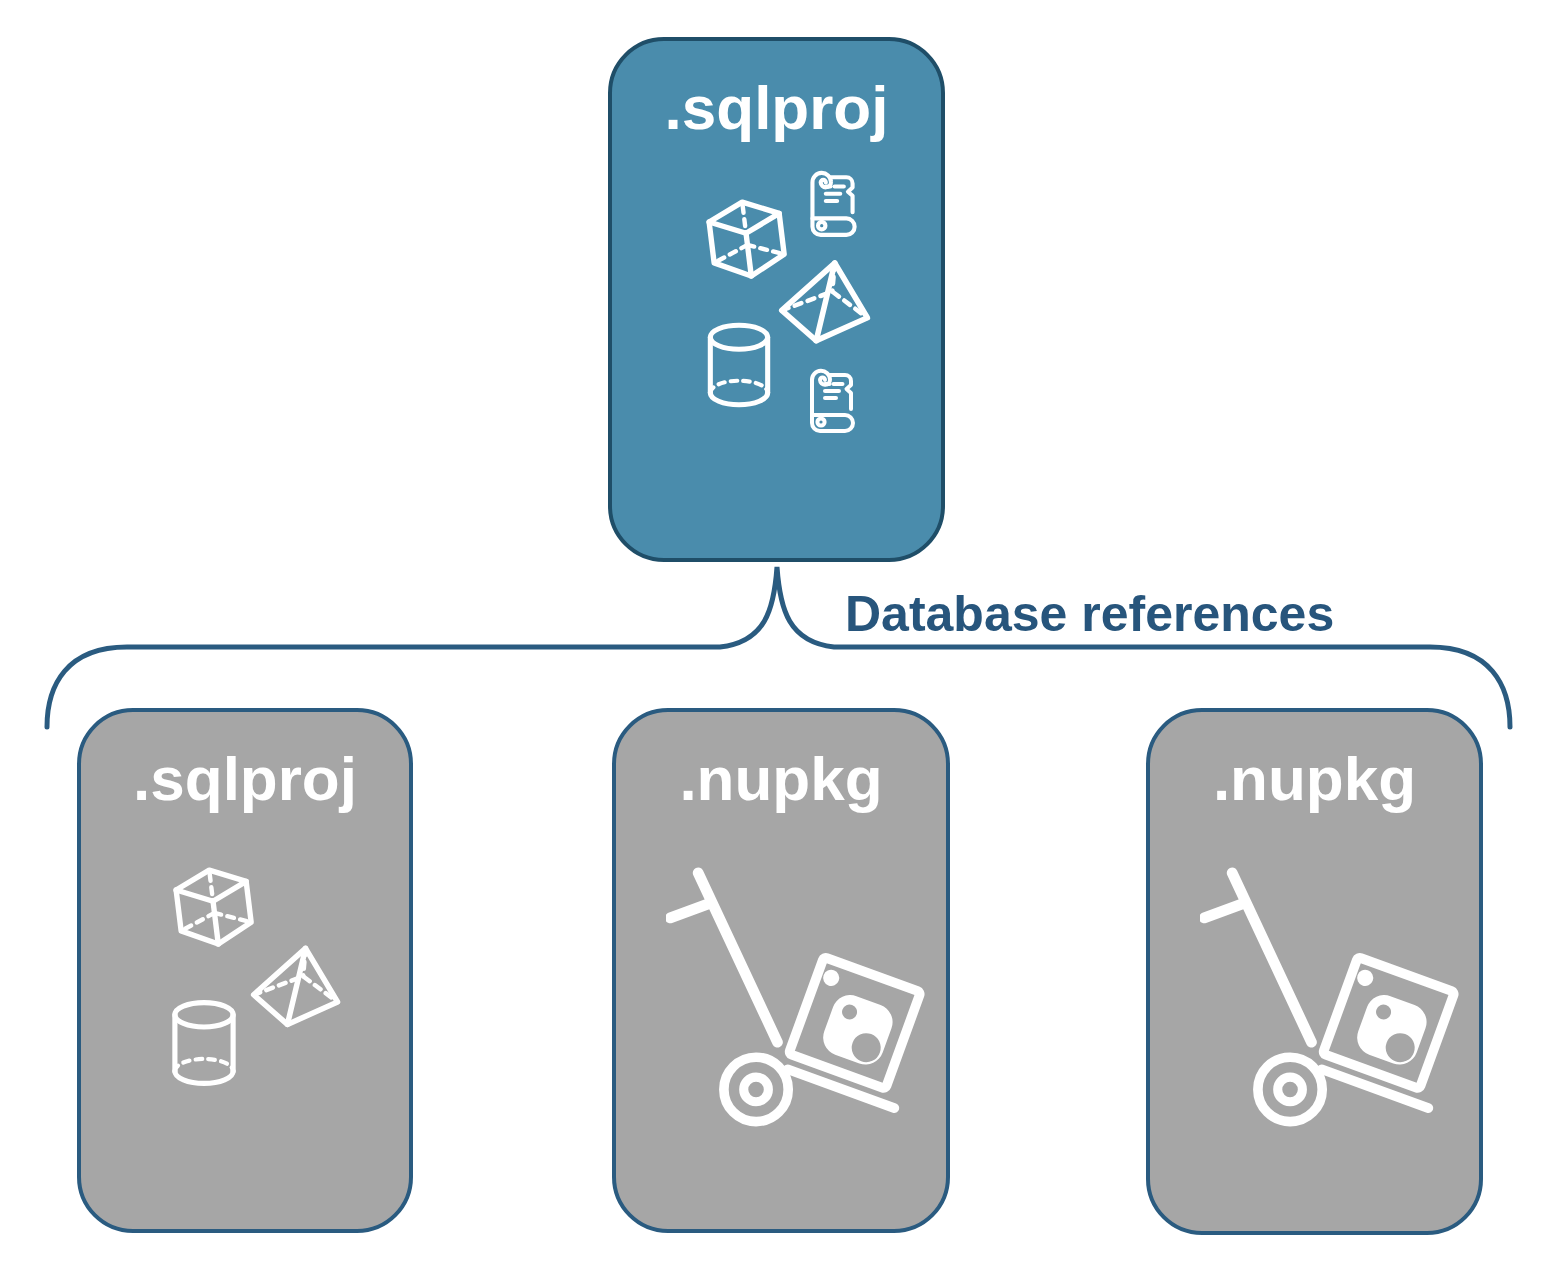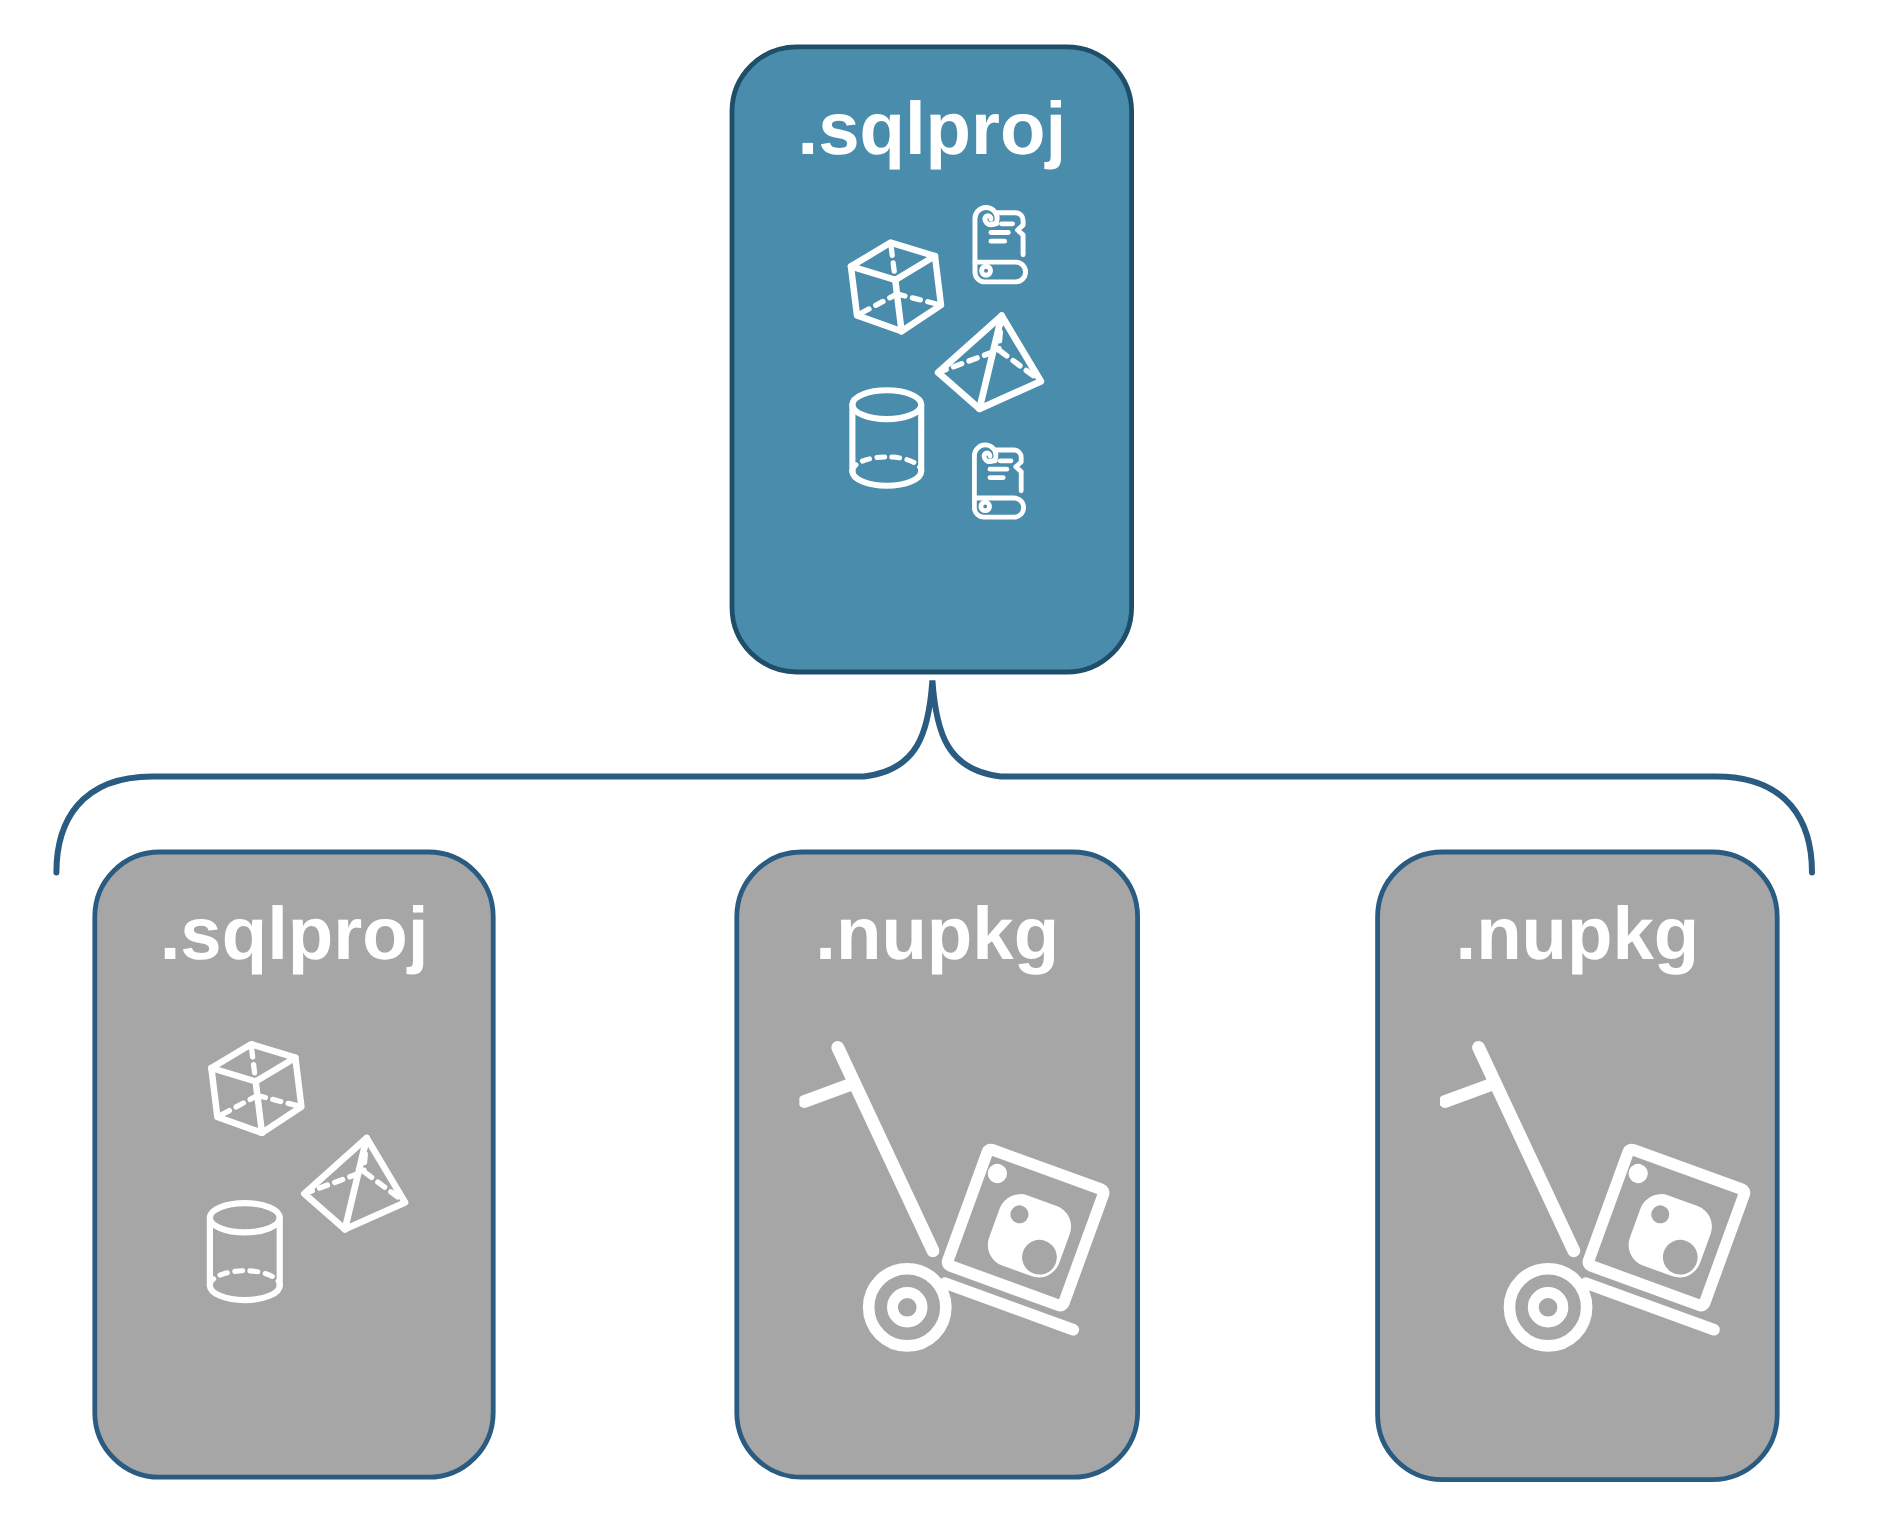--- a/index.html
+++ b/index.html
@@ -146,20 +146,21 @@
       <svg viewBox="0 0 64 70">
           <use href="#sym-scroll"></use>
         </svg>
     </span>
   </div>
 
   <svg class="brace" viewBox="0 0 1510 200" aria-hidden="true">
     <path d="M27 177 C27 135 47 97 107 97 L700 97 C745 92 754 60 757 17 C760 60 769 92 814 97 L1410 97 C1470 97 1490 135 1490 177" fill="none" stroke="#2A5B80" stroke-width="5" stroke-linecap="round"></path>
   </svg>
 
+  <div class="connector-label">Database references</div>
 
   <div class="node node-child" style="left:77px;top:708px;width:336px;height:525px;">
     <div class="node-label">.sqlproj</div>
     <span class="icon" style="left:83px;top:150px;width:100px;height:98px;">
       <svg viewBox="0 0 100 100">
           <use href="#sym-cube"></use>
         </svg>
     </span>
     <span class="icon" style="left:166px;top:228px;width:100px;height:95px;">
       <svg viewBox="0 0 100 92">

